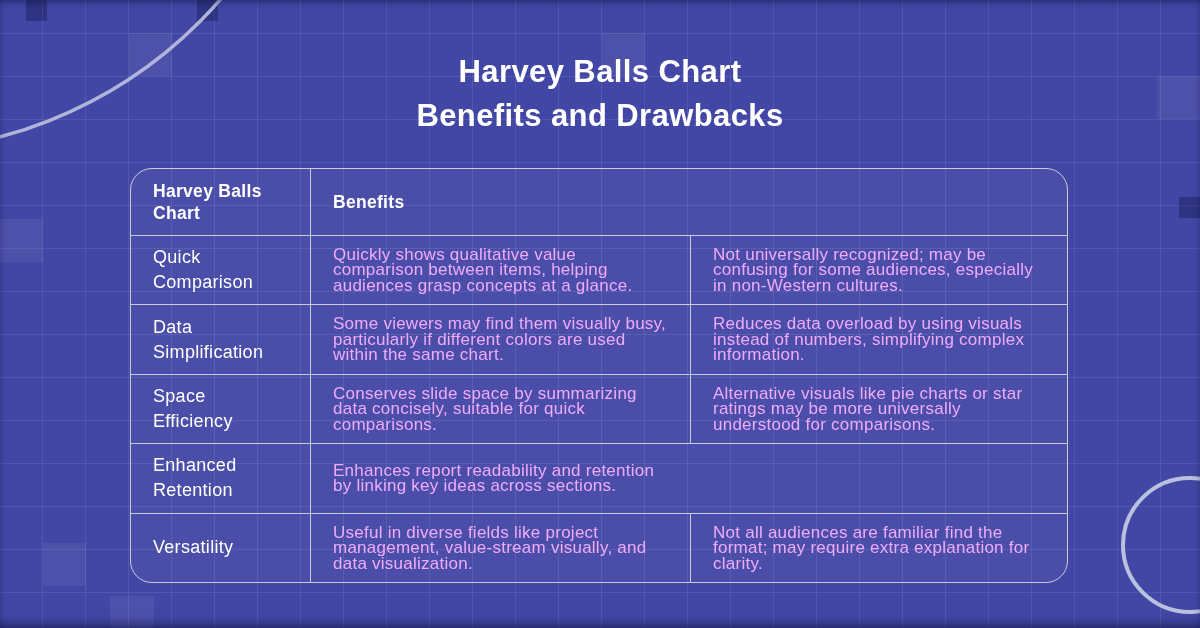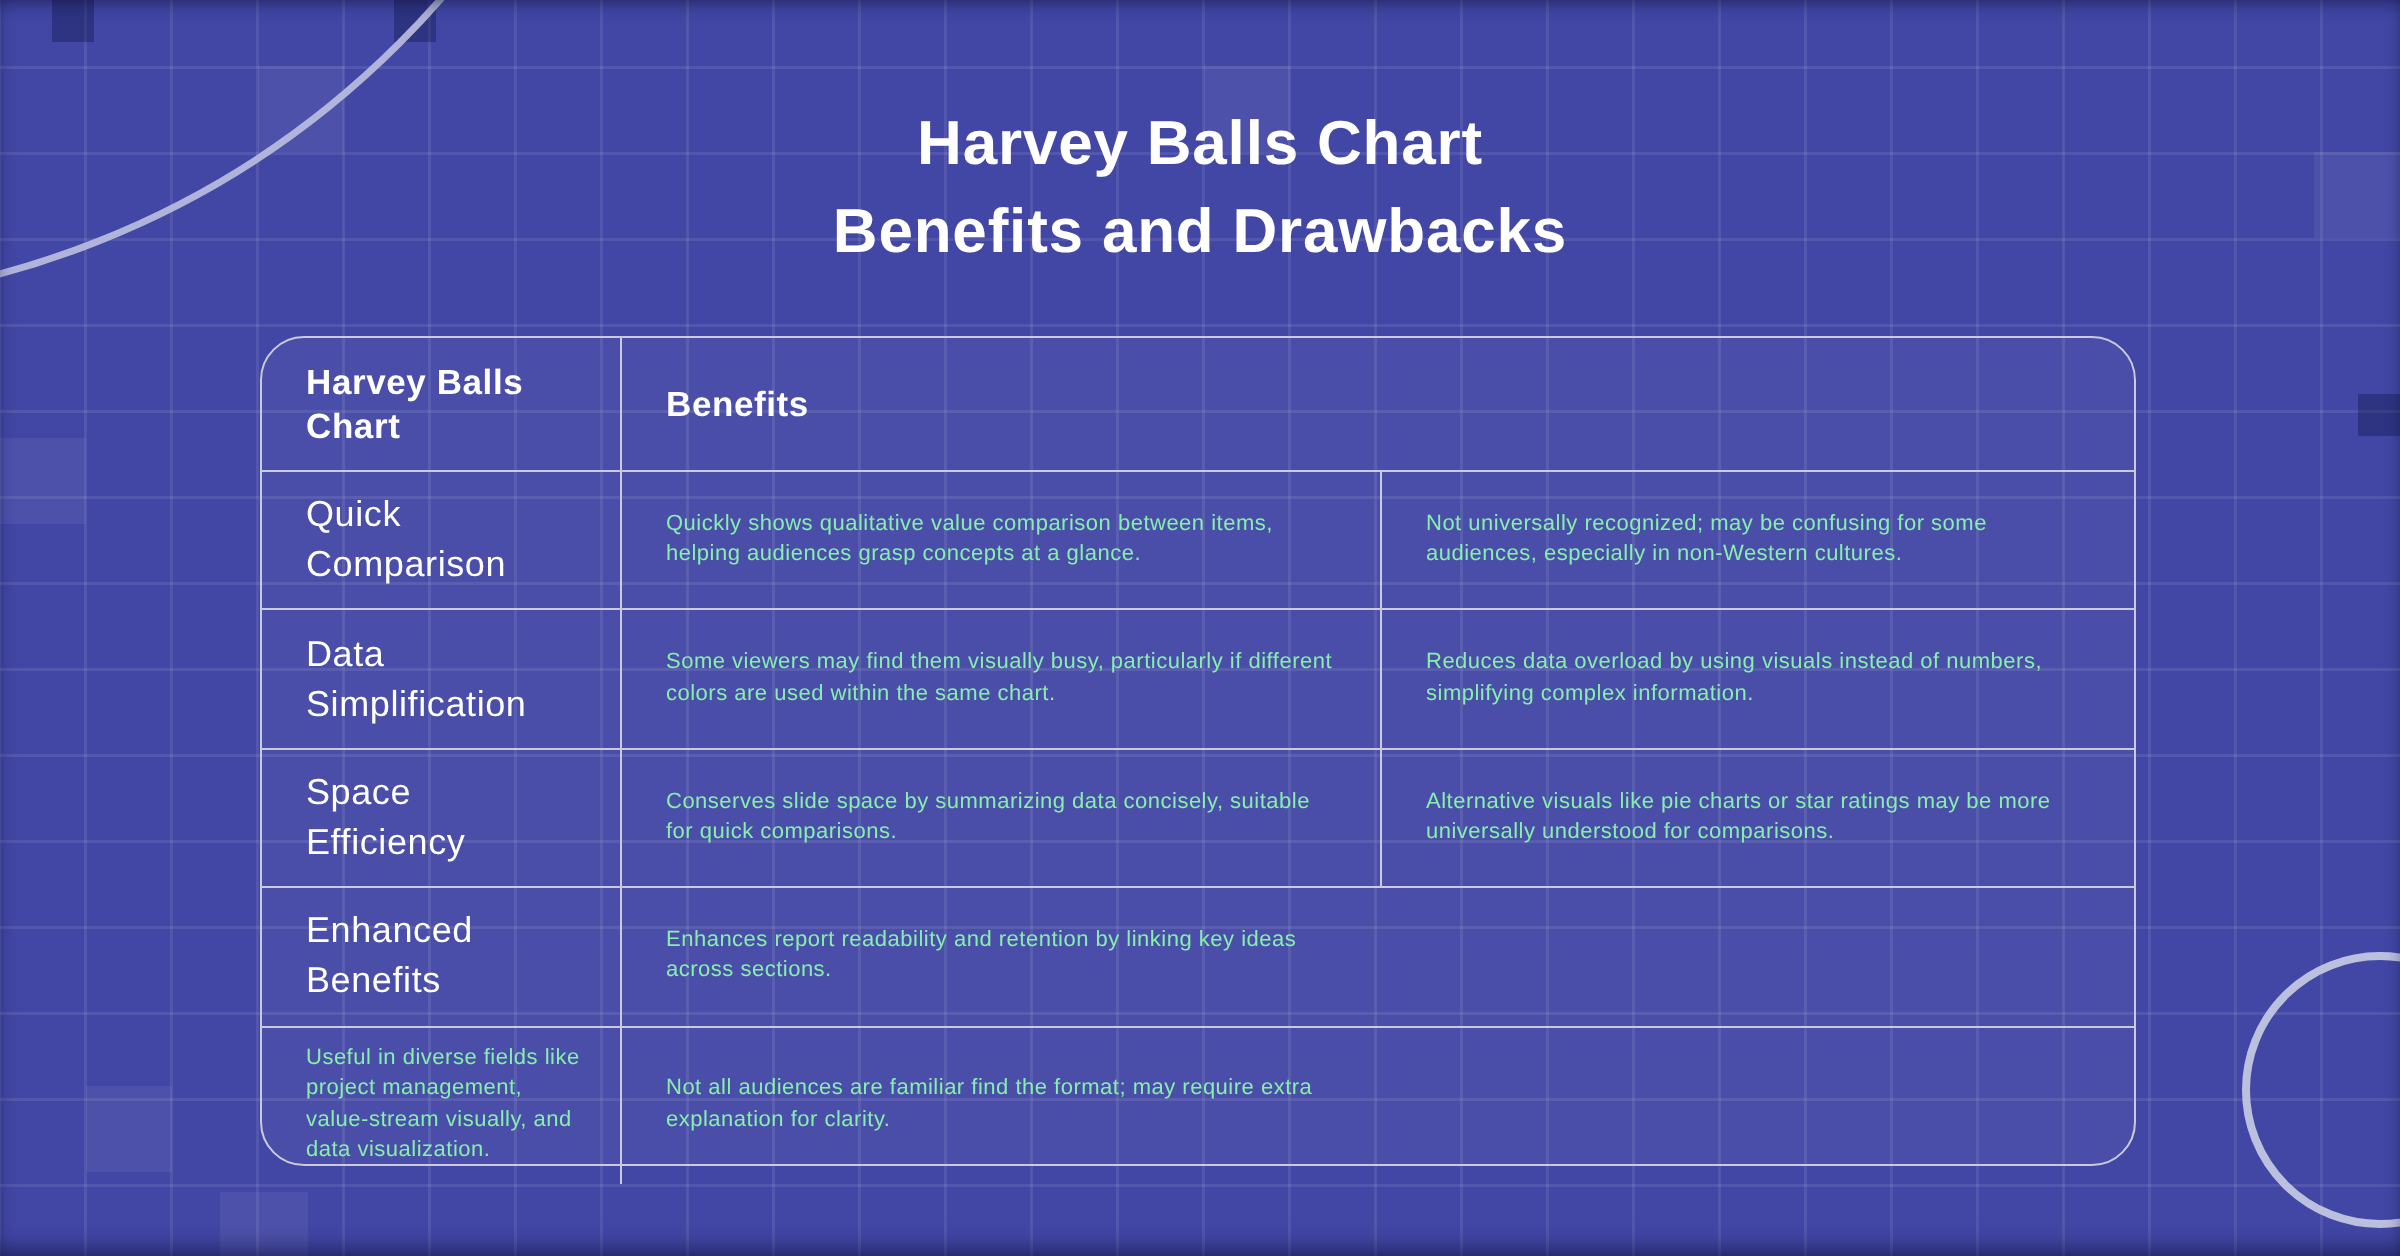--- a/index.html
+++ b/index.html
@@ -111,22 +111,22 @@
     letter-spacing: 0.3px;
   }
   .row-label {
     color: #ffffff;
     font-weight: 500;
     font-size: 18px;
     line-height: 25px;
     letter-spacing: 0.3px;
   }
   .body-text {
-    color: #86efac;
-    font-size: 11px;
+    color: #f0abfc;
+    font-size: 17px;
     line-height: 15.5px;
     letter-spacing: 0.25px;
   }
 </style>
 </head>
 <body>
 
 <div class="grid-overlay"></div>
 
 <div class="sq light" style="left:129px; top:33px; width:43px; height:43px;"></div>
@@ -191,29 +191,32 @@
     <div class="cell">
       <span class="body-text">Conserves slide space by summarizing data concisely, suitable for quick comparisons.</span>
     </div>
     <div class="cell">
       <span class="body-text">Alternative visuals like pie charts or star ratings may be more universally understood for comparisons.</span>
     </div>
   </div>
 
   <div class="t-row">
     <div class="cell">
-      <span class="row-label">Enhanced Benefits</span>
+      <span class="row-label">Enhanced Retention</span>
     </div>
     <div class="cell">
       <span class="body-text">Enhances report readability and retention by linking key ideas across sections.</span>
     </div>
   </div>
 
   <div class="t-row">
     <div class="cell">
+      <span class="row-label">Versatility</span>
+    </div>
+    <div class="cell">
       <span class="body-text">Useful in diverse fields like project management, value-stream visually, and data visualization.</span>
     </div>
     <div class="cell">
       <span class="body-text">Not all audiences are familiar find the format; may require extra explanation for clarity.</span>
     </div>
   </div>
 
 </div>
 
 <div class="vignette"></div>

